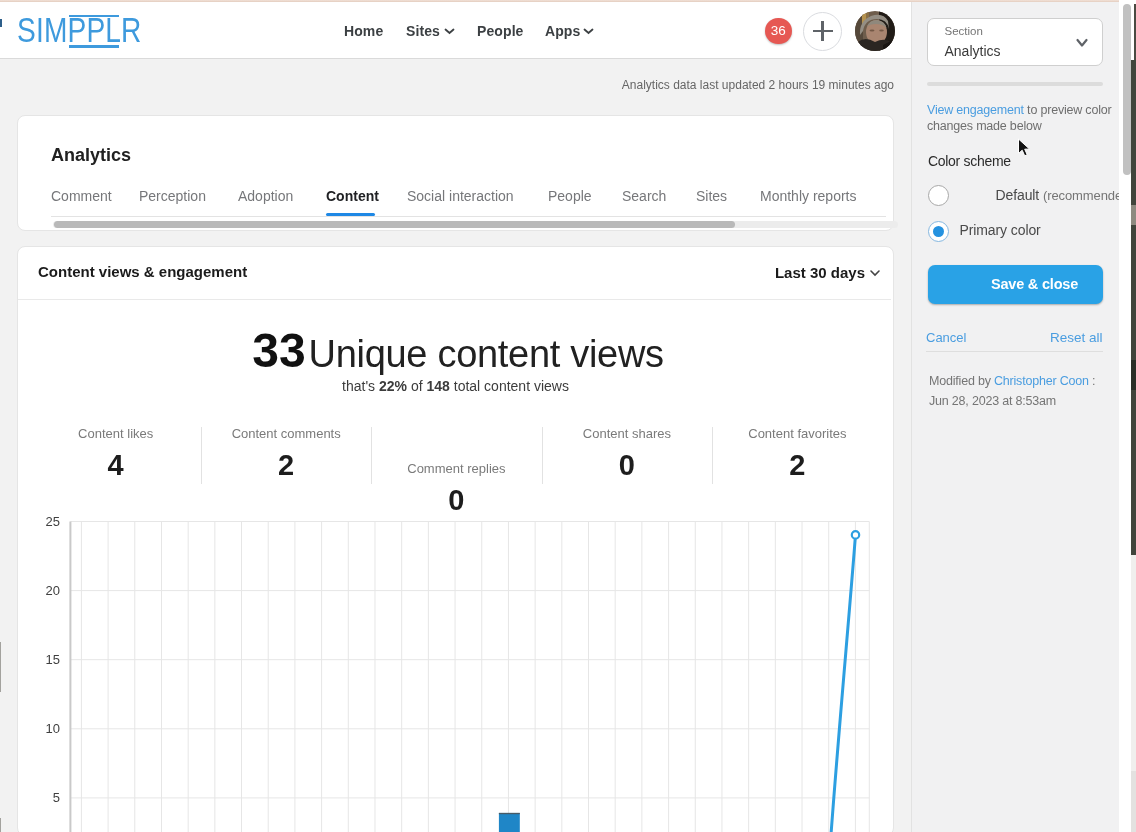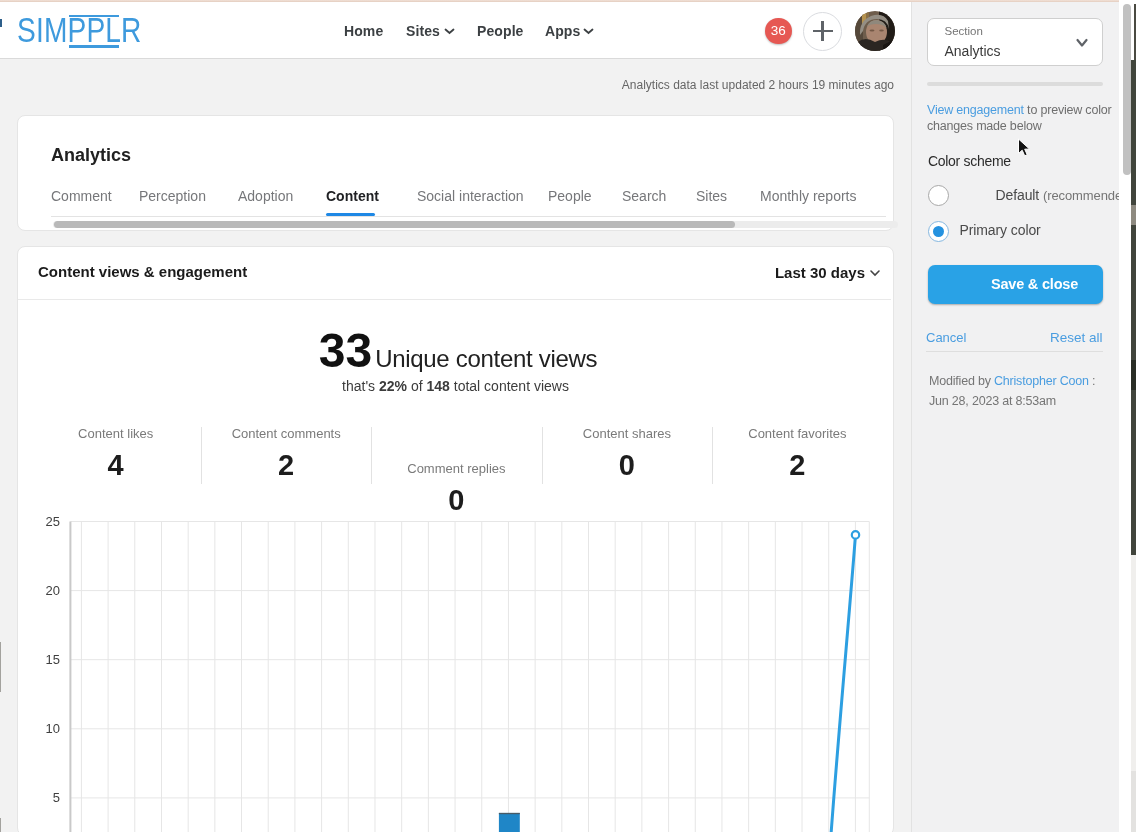--- a/index.html
+++ b/index.html
@@ -59,21 +59,21 @@
 </svg>
 
 <div class="abs" style="right:242px;top:78px;font-size:12px;color:#666;">Analytics data last updated 2 hours 19 minutes ago</div>
 
 <div class="abs" style="left:17px;top:114.5px;width:877px;height:116px;background:#fff;border:1px solid #e5e5e5;border-radius:8px;"></div>
 <div class="abs" style="left:51px;top:144.5px;font-size:18px;font-weight:700;color:#212121;">Analytics</div>
 <div class="abs tab" style="left:51px;">Comment</div>
 <div class="abs tab" style="left:139px;text-align:center;">Perception</div>
 <div class="abs tab" style="left:238px;">Adoption</div>
 <div class="abs tab tabactive" style="left:326px;">Content</div>
-<div class="abs tab" style="left:417px;">Social interaction</div>
+<div class="abs tab" style="left:407px;">Social interaction</div>
 <div class="abs tab" style="left:548px;">People</div>
 <div class="abs tab" style="left:622px;">Search</div>
 <div class="abs tab" style="left:696px;">Sites</div>
 <div class="abs tab" style="left:760px;">Monthly reports</div>
 <style>
 .tab { top:187.5px; font-size:14px; color:#76777a; }
 .tabactive { color:#202124; font-weight:700; }
 </style>
 <div class="abs" style="left:51px;top:215.7px;width:835px;height:1px;background:#e3e3e3;"></div>
 <div class="abs" style="left:326px;top:212.5px;width:49px;height:3px;background:#1e88e5;border-radius:1.5px;"></div>
@@ -82,21 +82,21 @@
 
 <div class="abs" style="left:17px;top:246.3px;width:877px;height:590px;background:#fff;border:1px solid #e5e5e5;border-radius:8px;"></div>
 <div class="abs" style="left:38px;top:263px;font-size:15px;font-weight:700;color:#1b1b1b;">Content views &amp; engagement</div>
 <div class="abs" style="right:271px;top:264px;font-size:15px;font-weight:700;color:#1b1b1b;">Last 30 days</div>
 <svg class="abs" style="left:869px;top:269px;" width="12" height="8" viewBox="0 0 12 8">
     <path d="M2 2 L6 6 L10 2" fill="none" stroke="#444" stroke-width="1.6" stroke-linecap="round"></path>
   </svg>
 <div class="abs" style="left:18px;top:298.5px;width:873px;height:1px;background:#e9e9e9;"></div>
 
 <div class="abs" style="left:19.5px;top:323px;width:877px;text-align:center;">
-  <span style="font-size:48px;font-weight:700;color:#111;">33</span><span style="display:inline-block;width:3px;"></span><span style="font-size:24px;letter-spacing:-0.3px;color:#212121;">Unique content views</span>
+  <span style="font-size:48px;font-weight:700;color:#111;">33</span><span style="display:inline-block;width:3px;"></span><span style="font-size:38px;letter-spacing:-0.3px;color:#212121;">Unique content views</span>
 </div>
 <div class="abs" style="left:17px;top:377.5px;width:877px;text-align:center;font-size:14px;color:#3c3c3c;">that's <b>22%</b> of <b>148</b> total content views</div>
 
 <div class="abs stat" style="left:30.2px;">
     <div class="sl">Content likes</div>
     <div class="sv">4</div>
   </div>
 <div class="abs stat" style="left:200.7px;">
     <div class="sl">Content comments</div>
     <div class="sv">2</div>

